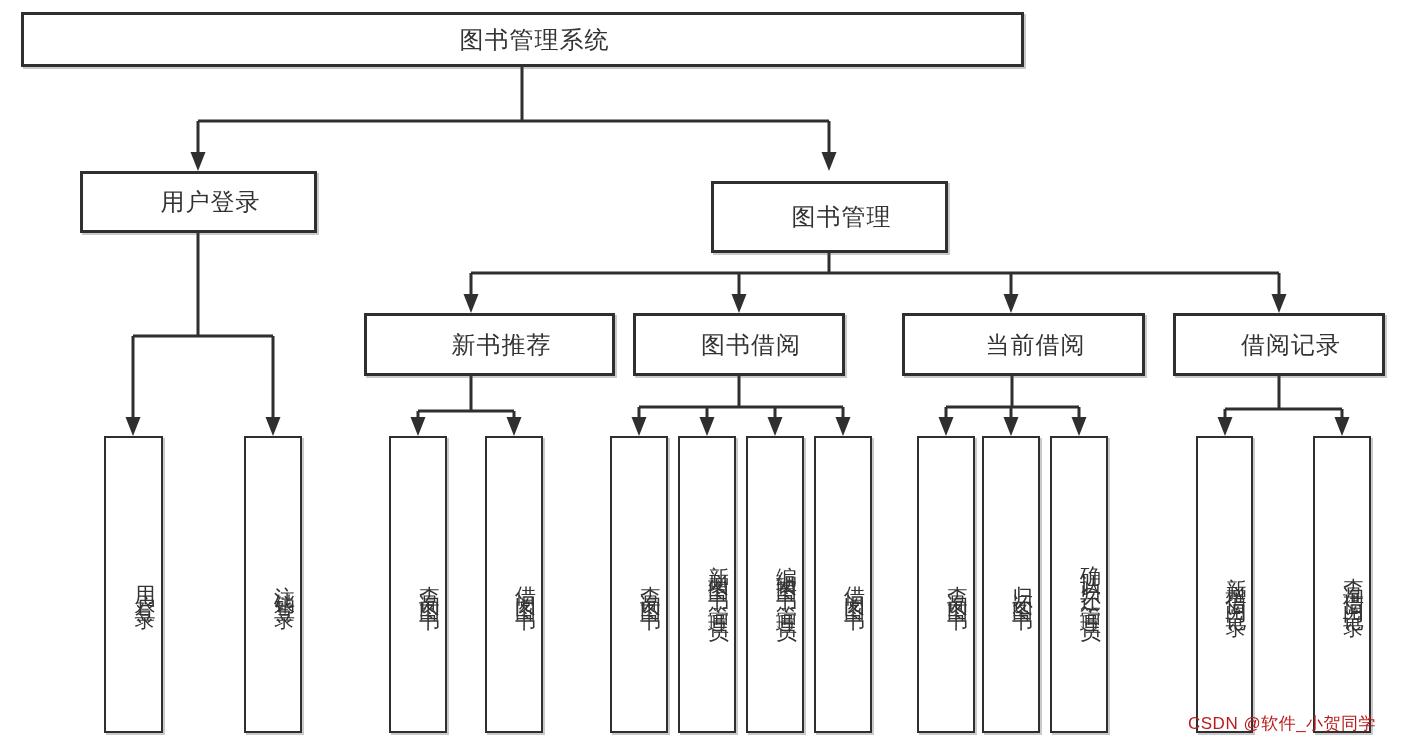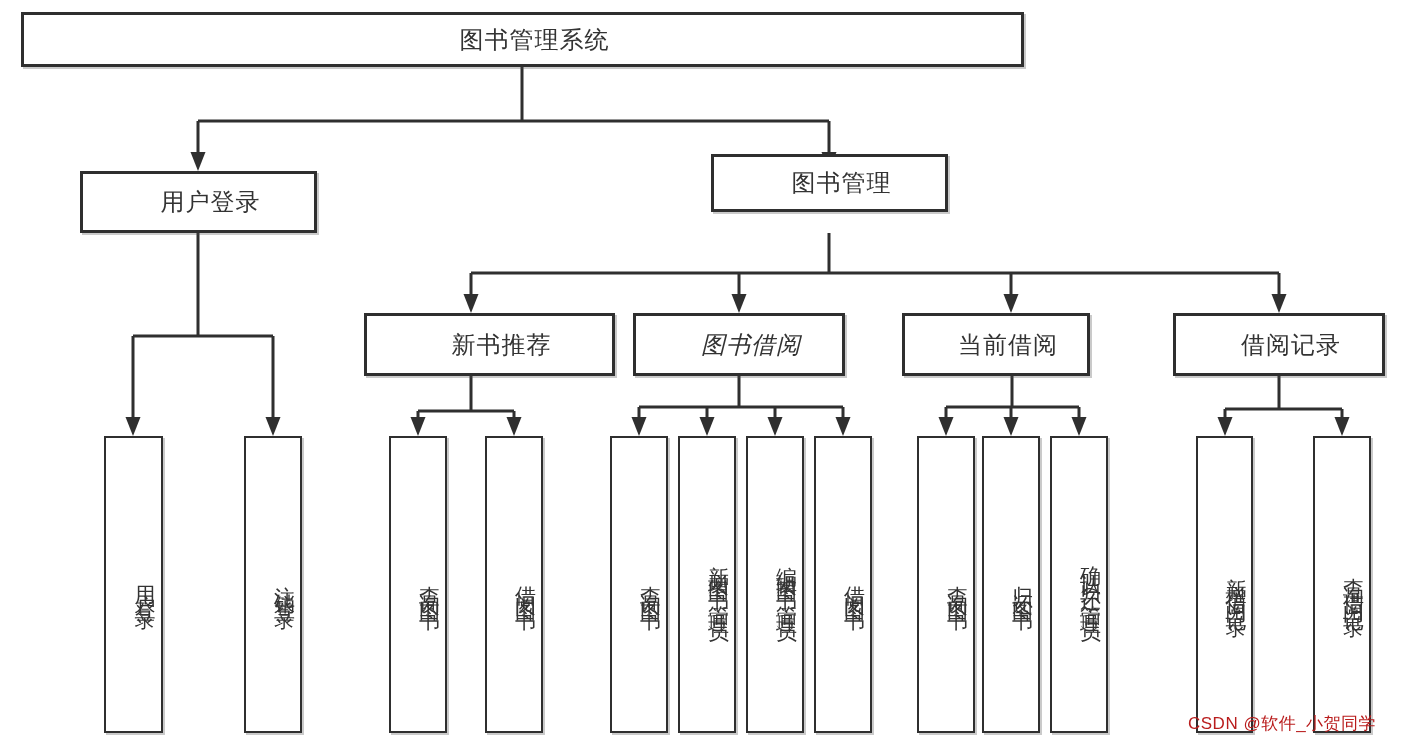--- a/index.html
+++ b/index.html
@@ -89,25 +89,25 @@
       <polygon points="1003.5,417 1018.5,417 1011,436"></polygon>
       <polygon points="1071.5,417 1086.5,417 1079,436"></polygon>
       <polygon points="1217.5,417 1232.5,417 1225,436"></polygon>
       <polygon points="1334.5,417 1349.5,417 1342,436"></polygon>
     </g>
   </svg>
 
   <div class="node hnode" style="left:21px; top:12px; width:1003px; height:55px;">图书管理系统</div>
 
   <div class="node hnode" style="left:80px; top:171px; width:237px; height:62px;">用户登录</div>
-  <div class="node hnode" style="left:711px; top:154px; width:237px; height:58px;">图书管理</div>
+  <div class="node hnode" style="left:711px; top:181px; width:237px; height:72px;">图书管理</div>
 
   <div class="node hnode" style="left:364px; top:313px; width:251px; height:63px;">新书推荐</div>
-  <div class="node hnode" style="left:633px; top:313px; width:212px; height:63px;font-style:italic;">图书借阅</div>
-  <div class="node hnode" style="left:902px; top:313px; width:188px; height:63px;">当前借阅</div>
+  <div class="node hnode" style="left:633px; top:313px; width:212px; height:63px;">图书借阅</div>
+  <div class="node hnode" style="left:902px; top:313px; width:243px; height:63px;">当前借阅</div>
   <div class="node hnode" style="left:1173px; top:313px; width:212px; height:63px;">借阅记录</div>
 
   <div class="node leaf" style="left:104px; top:436px; width:59px; height:297px;">用户登录</div>
   <div class="node leaf" style="left:244px; top:436px; width:58px; height:297px;">注销登录</div>
 
   <div class="node leaf" style="left:389px; top:436px; width:58px; height:297px;">查询图书</div>
   <div class="node leaf" style="left:485px; top:436px; width:58px; height:297px;">借阅图书</div>
 
   <div class="node leaf" style="left:610px; top:436px; width:58px; height:297px;">查询图书</div>
   <div class="node leaf" style="left:678px; top:436px; width:58px; height:297px;">新增图书（管理员）</div>

